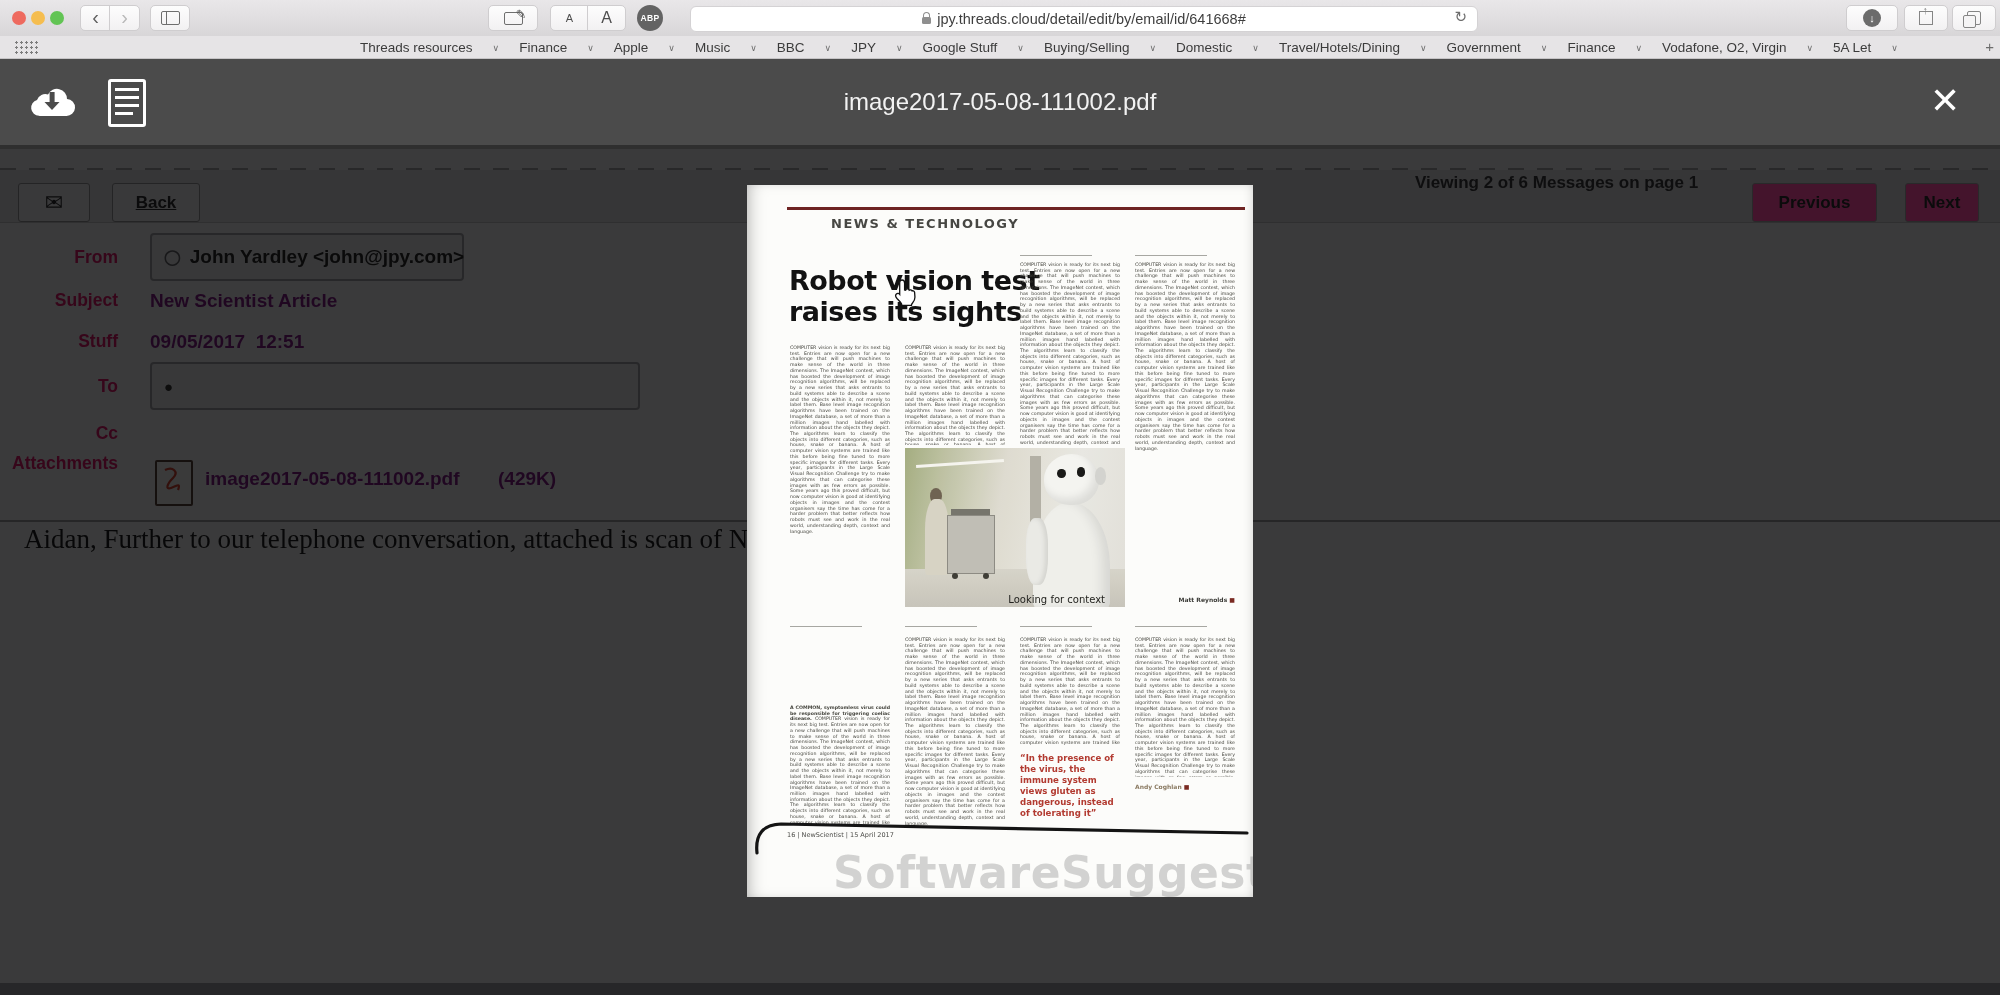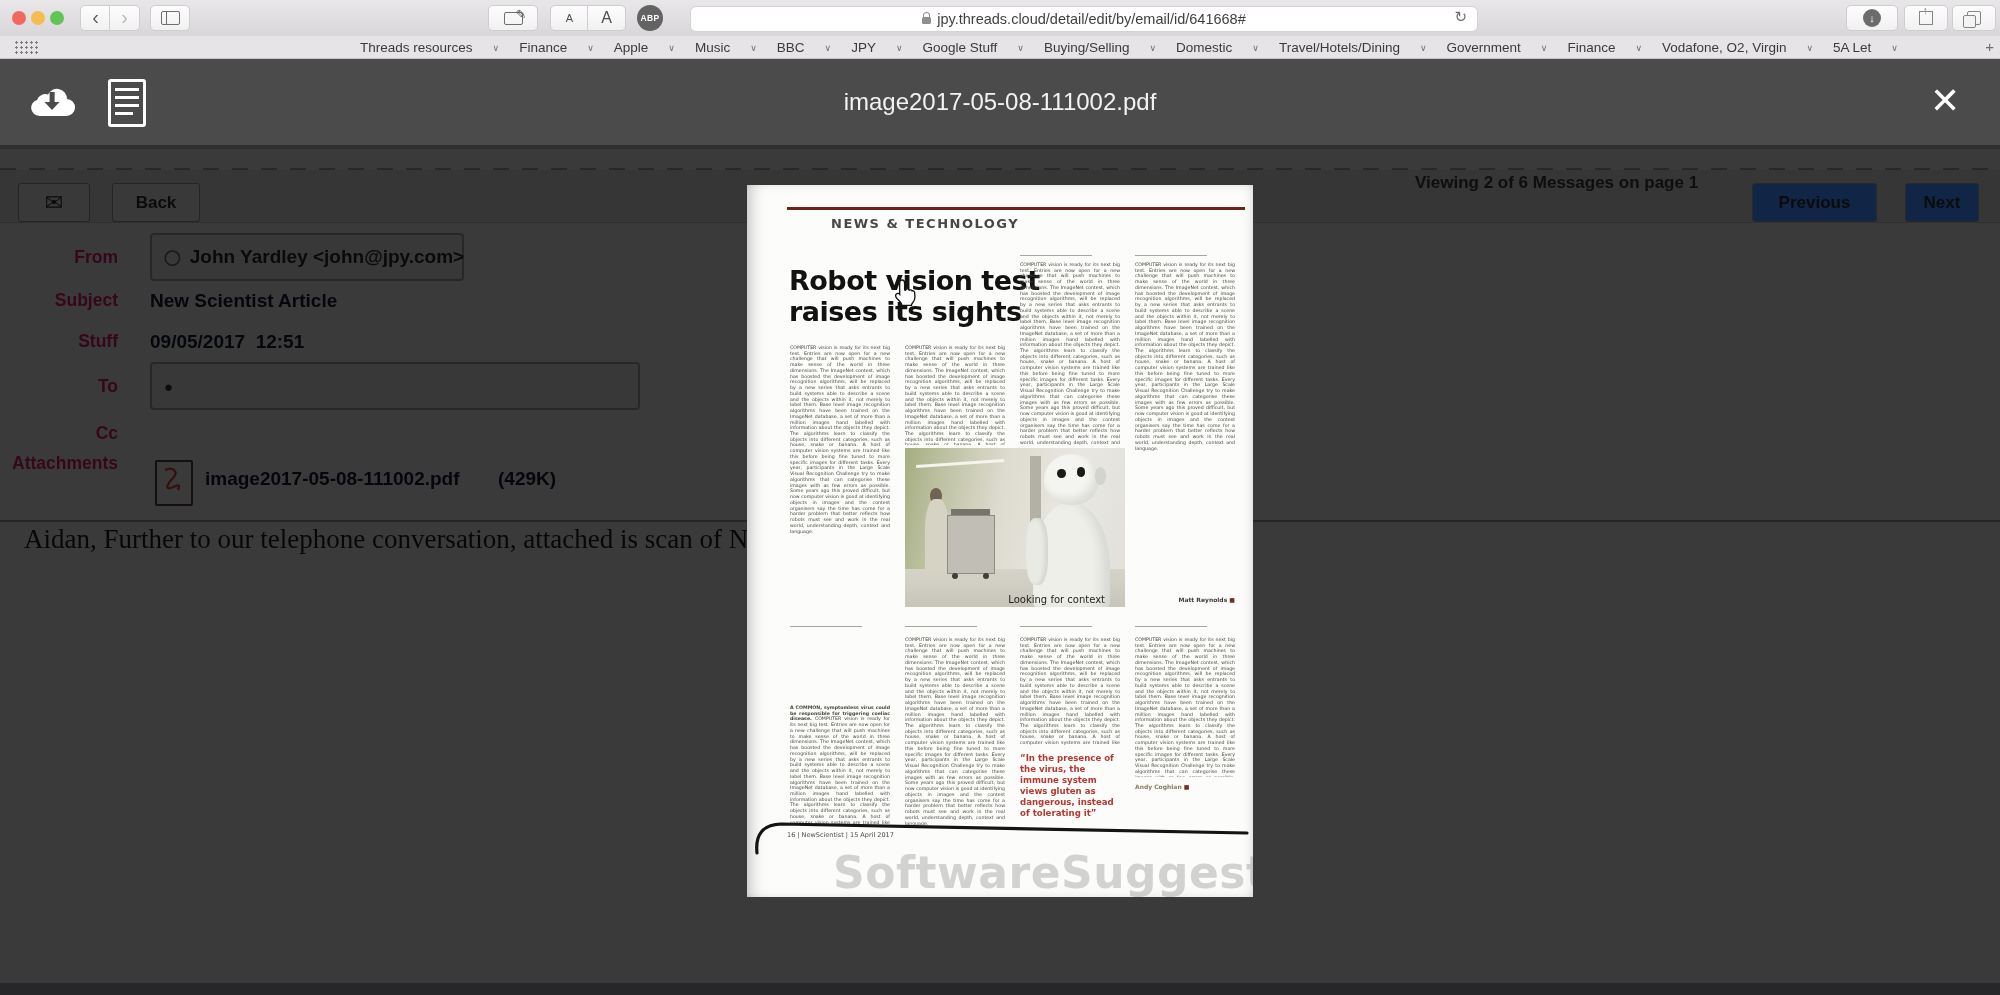--- a/index.html
+++ b/index.html
@@ -31,23 +31,23 @@
   .bm-item .chev{font-size:9px;color:#6d6d6d;margin-left:4px;margin-top:1px;}
   .bm-plus{position:absolute;right:6px;top:2px;font-size:15px;color:#6d6d6d;}
 
   
   .emailpage{position:absolute;top:58px;left:0;width:2000px;height:937px;background:#cbcbce;z-index:1;}
   .dashrow{position:absolute;top:110px;left:0;width:2000px;height:6px;
            background:repeating-linear-gradient(90deg,#8b8b8f 0 16px,transparent 16px 29px);}
   .etoolbar{position:absolute;top:112px;left:0;width:2000px;height:52px;background:#bbbbbf;border-bottom:1px solid #a5a5a9;}
   .ebtn{position:absolute;top:13px;height:37px;border:1px solid #7e7e82;border-radius:3px;background:#c6c6ca;
         display:flex;align-items:center;justify-content:center;font-weight:bold;font-size:17px;color:#28282a;}
-  .lightbtn{background:#3b82f6;border:1px solid #909094;}
+  .lightbtn{background:#ec4899;border:1px solid #909094;}
   .flabel{position:absolute;width:118px;text-align:right;font-size:17.5px;color:#be185d;font-weight:600;}
-  .fvalue{position:absolute;font-size:19px;font-weight:bold;color:#0f172a;white-space:pre;}
+  .fvalue{position:absolute;font-size:19px;font-weight:bold;color:#701a75;white-space:pre;}
   .chip{position:absolute;left:150px;height:44px;border:2px solid #8a8a8e;border-radius:4px;background:#c4c4c8;
         display:flex;align-items:center;padding:0 12px;font-size:19px;font-weight:bold;color:#242426;white-space:pre;}
   .chip .pre-ic{margin-right:9px;font-size:15px;color:#55555a;}
   .attach-ic{position:absolute;left:155px;top:402px;width:34px;height:42px;background:#c9c9cc;border:2px solid #4c3832;border-radius:2px;}
   .divline{position:absolute;top:462px;left:0;width:2000px;height:2px;background:#85858a;}
   .ebody{position:absolute;top:466px;left:24px;font-family:"Liberation Serif",serif;font-size:27px;color:#1b1b1d;}
   .efoot{position:absolute;top:925px;left:0;width:2000px;height:12px;background:#8a8a8e;}
 
   
   .dim{position:absolute;top:145px;left:0;width:2000px;height:850px;background:rgba(0,0,0,0.715);z-index:10;}
@@ -226,21 +226,21 @@
     <div class="bm-plus">+</div>
   </div>
 
   <div class="emailpage">
     <div class="dashrow"></div>
 
     <div class="etoolbar">
       <div class="ebtn" style="left:18px;width:70px;">
         <span style="font-size:22px;font-weight:normal;">✉</span>
         </div>
-      <div class="ebtn" style="left:112px;width:86px;">
+      <div class="ebtn" style="left:112px;width:86px;text-decoration:underline;">
         <span>Back</span>
         </div>
       <div style="position:absolute;top:3px;left:1415px;font-size:17px;font-weight:bold;color:#323234;">Viewing 2 of 6 Messages on page 1</div>
       <div class="ebtn lightbtn" style="left:1752px;width:123px;">
         <span>Previous</span>
         </div>
       <div class="ebtn lightbtn" style="left:1905px;width:72px;">
         <span>Next</span>
         </div>
     </div>

